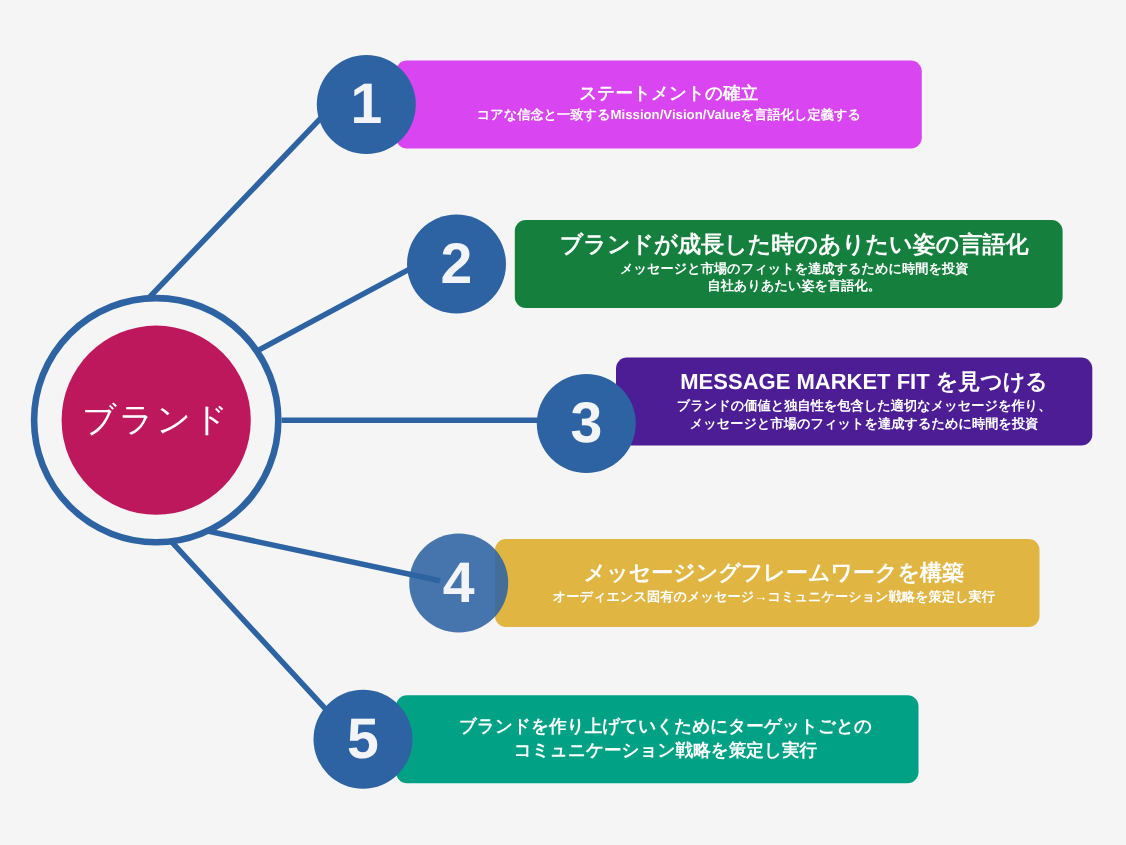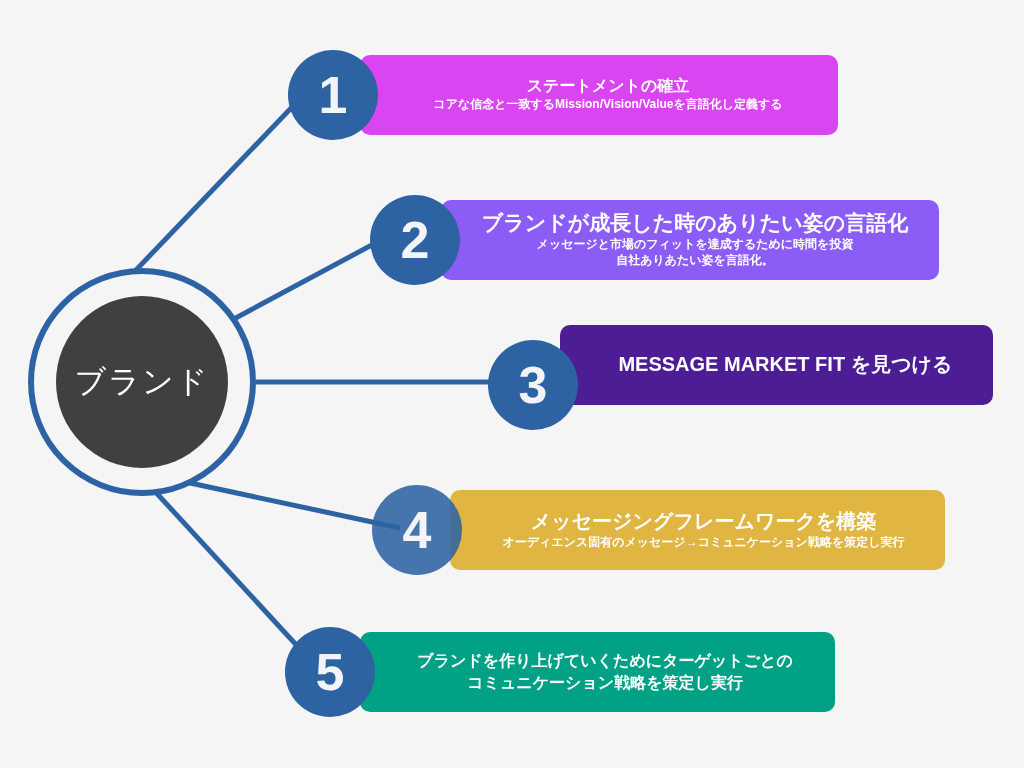--- a/index.html
+++ b/index.html
@@ -40,21 +40,21 @@
     box-sizing: border-box;
     z-index: 3;
   }
   .hub-inner {
     position: absolute;
     left: 56px;
     top: 296px;
     width: 172px;
     height: 172px;
     border-radius: 50%;
-    background: #404040;
+    background: #be185d;
     z-index: 4;
     display: flex;
     align-items: center;
     justify-content: center;
   }
   .hub-label {
     color: #ffffff;
     font-size: 31px;
     font-weight: 400;
     letter-spacing: 2px;
@@ -136,32 +136,34 @@
       <div class="row">
         <div class="bar" style="left: 360px; top: 55px; width: 478px; background: rgb(217, 69, 240); padding-left: 18px;">
           <div class="bar-title" style="font-size: 16px;">ステートメントの確立</div>
           <div class="bar-desc" style="font-size: 12px;">コアな信念と一致するMission/Vision/Valueを言語化し定義する</div>
         </div>
         <div class="step-circle" style="left: 288px; top: 50px; background: rgb(46, 99, 163);">
           <span class="step-num">1</span>
         </div>
       </div>
       <div class="row">
-        <div class="bar" style="left: 441px; top: 200px; width: 498px; background: #8b5cf6; padding-left: 10px;">
+        <div class="bar" style="left: 468px; top: 200px; width: 498px; background: #15803d; padding-left: 10px;">
           <div class="bar-title" style="font-size: 21px;">ブランドが成長した時のありたい姿の言語化</div>
           <div class="bar-desc" style="font-size: 12px;">メッセージと市場のフィットを達成するために時間を投資
 自社ありあたい姿を言語化。</div>
         </div>
         <div class="step-circle" style="left: 370px; top: 195px; background: rgb(46, 99, 163);">
           <span class="step-num">2</span>
         </div>
       </div>
       <div class="row">
         <div class="bar" style="left: 560px; top: 325px; width: 433px; background: #4c1d95; padding-left: 18px;">
           <div class="bar-title" style="font-size: 20px;">MESSAGE MARKET FIT を見つける</div>
+          <div class="bar-desc" style="font-size: 12px;">ブランドの価値と独自性を包含した適切なメッセージを作り、
+メッセージと市場のフィットを達成するために時間を投資</div>
         </div>
         <div class="step-circle" style="left: 488px; top: 340px; background: rgb(46, 99, 163);">
           <span class="step-num">3</span>
         </div>
       </div>
       <div class="row">
         <div class="bar" style="left: 450px; top: 490px; width: 495px; background: rgb(224, 181, 66); padding-left: 12px;">
           <div class="bar-title" style="font-size: 20px;">メッセージングフレームワークを構築</div>
           <div class="bar-desc" style="font-size: 12px;">オーディエンス固有のメッセージ→コミュニケーション戦略を策定し実行</div>
         </div>

